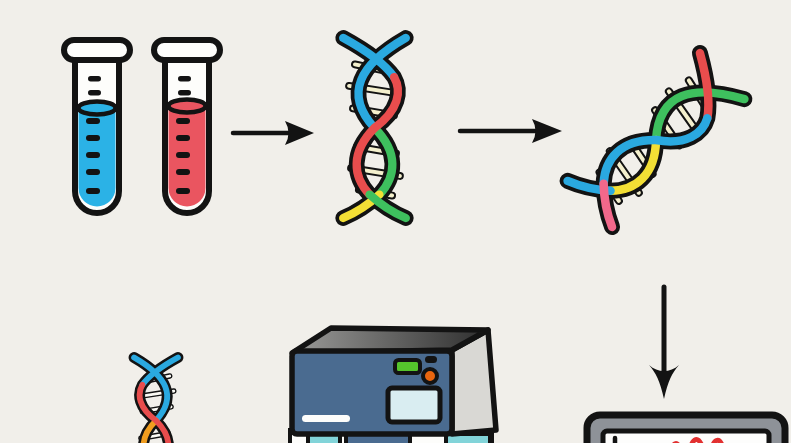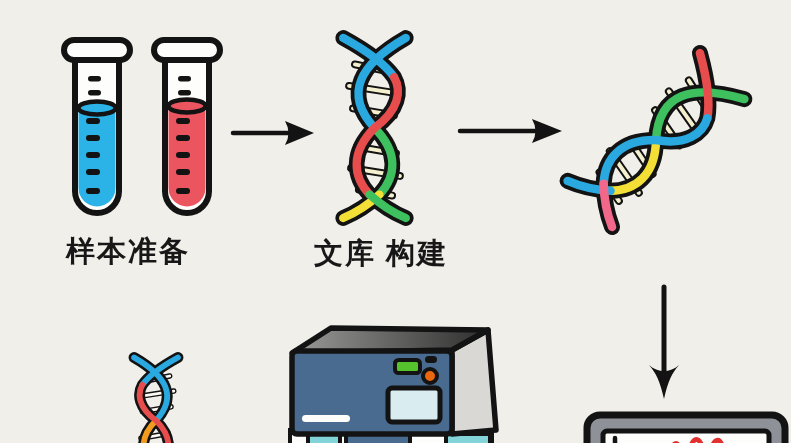--- a/index.html
+++ b/index.html
@@ -46,21 +46,20 @@
       <rect x="26" y="38" width="13" height="5.5" rx="2.75" fill="#131313"></rect>
       <rect x="26" y="52" width="13" height="5.5" rx="2.75" fill="#131313"></rect>
       <rect x="24" y="80" width="14" height="6" rx="3" fill="#131313"></rect>
       <rect x="24" y="97" width="14" height="6" rx="3" fill="#131313"></rect>
       <rect x="24" y="114" width="14" height="6" rx="3" fill="#131313"></rect>
       <rect x="24" y="131" width="14" height="6" rx="3" fill="#131313"></rect>
       <rect x="24" y="150" width="14" height="6" rx="3" fill="#131313"></rect>
     </g>
   </svg>
 
-  <div class="step-label" style="left:40px;top:237px;width:176px">样本准备</div>
 
   <svg class="abs" style="left:229px;top:119px" width="90" height="28" viewBox="0 0 90 28">
     <line x1="4" y1="14" x2="60" y2="14" stroke="#131313" stroke-width="4.5" stroke-linecap="round"></line>
     <path d="M 56,2 L 85,14 L 56,26 Q 63,14 56,2 Z" fill="#131313"></path>
   </svg>
 
   <svg class="abs" style="left:306px;top:30px" width="137" height="196" viewBox="0 0 140 200">
     <g stroke-linecap="round" fill="none">
 
       <g>
@@ -73,21 +72,20 @@
 
       <path d="M 102,8 C 55,35 38,65 70,100" stroke="#2aa9e0" stroke-width="8.5"></path>
       <path d="M 70,100 C 95,125 92,150 75,168" stroke="#3ec05e" stroke-width="8.5"></path>
       <path d="M 75,168 C 62,180 50,187 38,192" stroke="#f3df35" stroke-width="8.5"></path>
       <path d="M 38,8 C 60,20 80,34 90,48" stroke="#2aa9e0" stroke-width="8.5"></path>
       <path d="M 90,48 C 98,62 95,82 70,100 C 45,125 48,150 65,168" stroke="#e84d4d" stroke-width="8.5"></path>
       <path d="M 65,168 C 78,180 90,187 102,192" stroke="#3ec05e" stroke-width="8.5"></path>
     </g>
   </svg>
 
-  <div class="step-label" style="left:293px;top:239px;width:176px">文库 构建</div>
 
   <svg class="abs" style="left:456px;top:117px" width="110" height="28" viewBox="0 0 110 28">
     <line x1="4" y1="14" x2="80" y2="14" stroke="#131313" stroke-width="4.5" stroke-linecap="round"></line>
     <path d="M 76,2 L 106,14 L 76,26 Q 83,14 76,2 Z" fill="#131313"></path>
   </svg>
 
   <svg class="abs" style="left:558px;top:48px" width="195" height="185" viewBox="0 0 195 185">
     <g transform="translate(28,-8) rotate(46 70 100)" stroke-linecap="round" fill="none">
       <g>
         <path d="M50,35 88,43 M44,57 96,65 M48,80 90,87 M52,119 92,126 M46,141 96,149 M54,163 88,169" stroke="#131313" stroke-width="8"></path>

